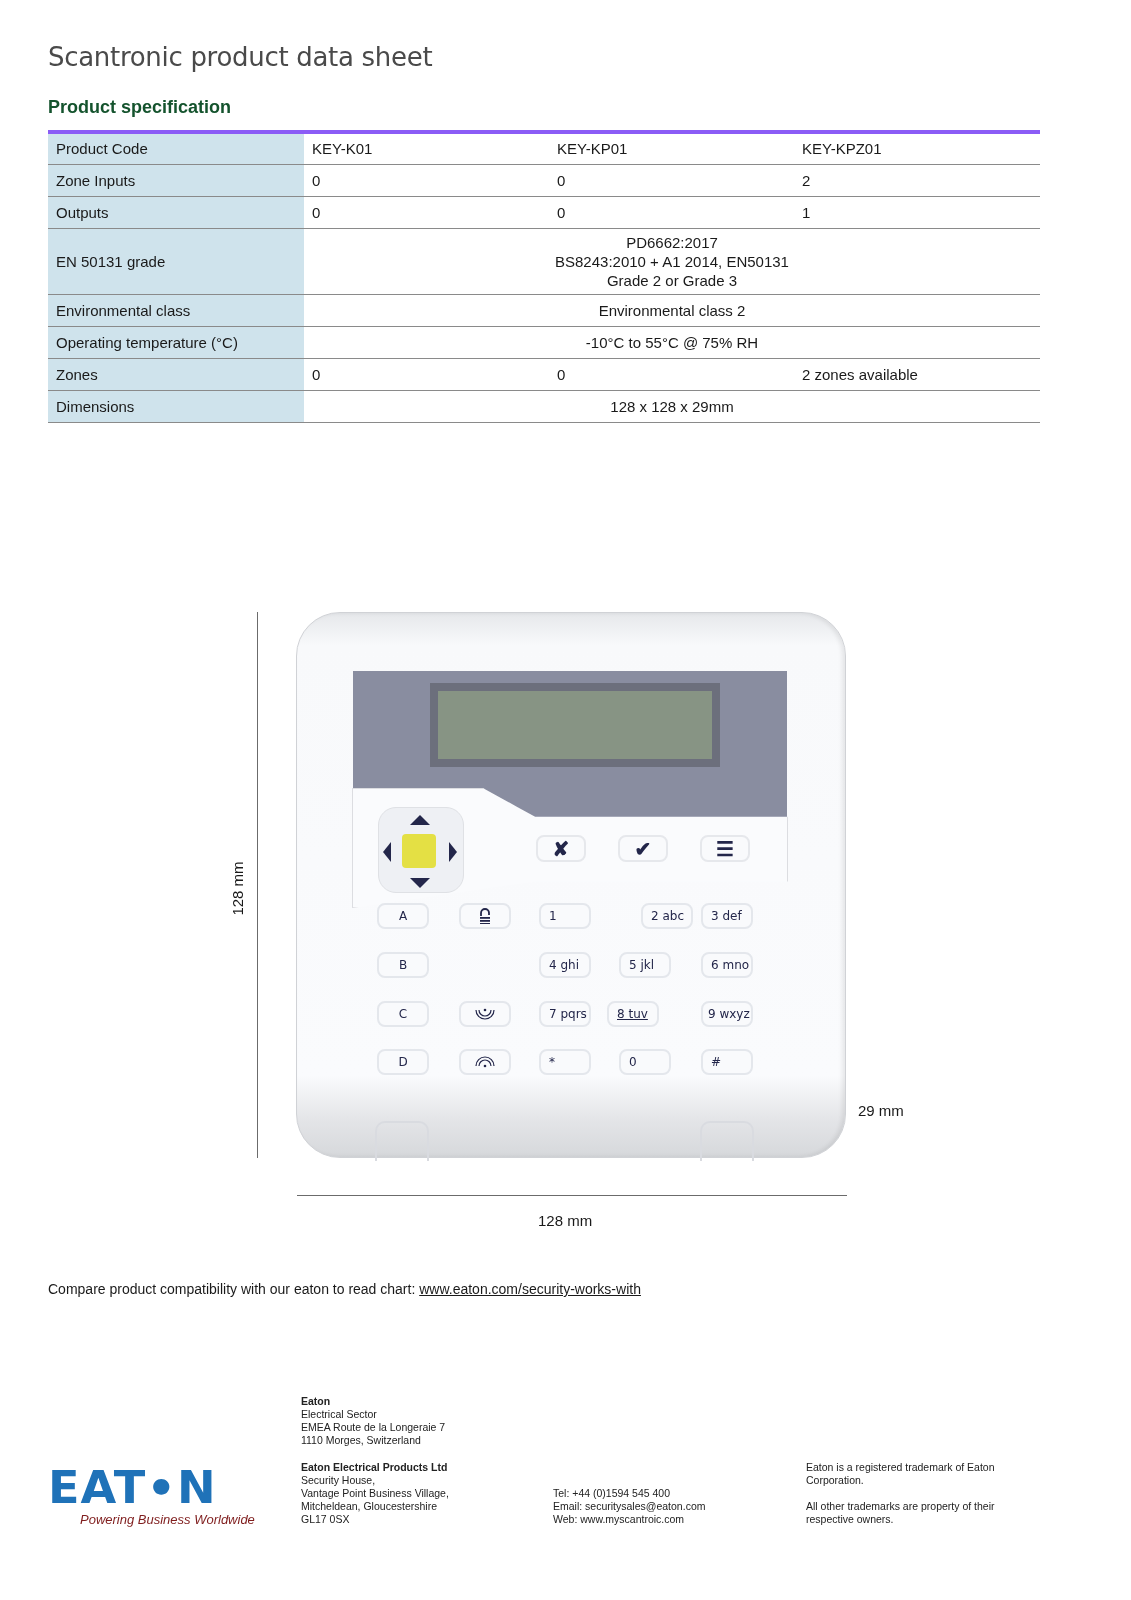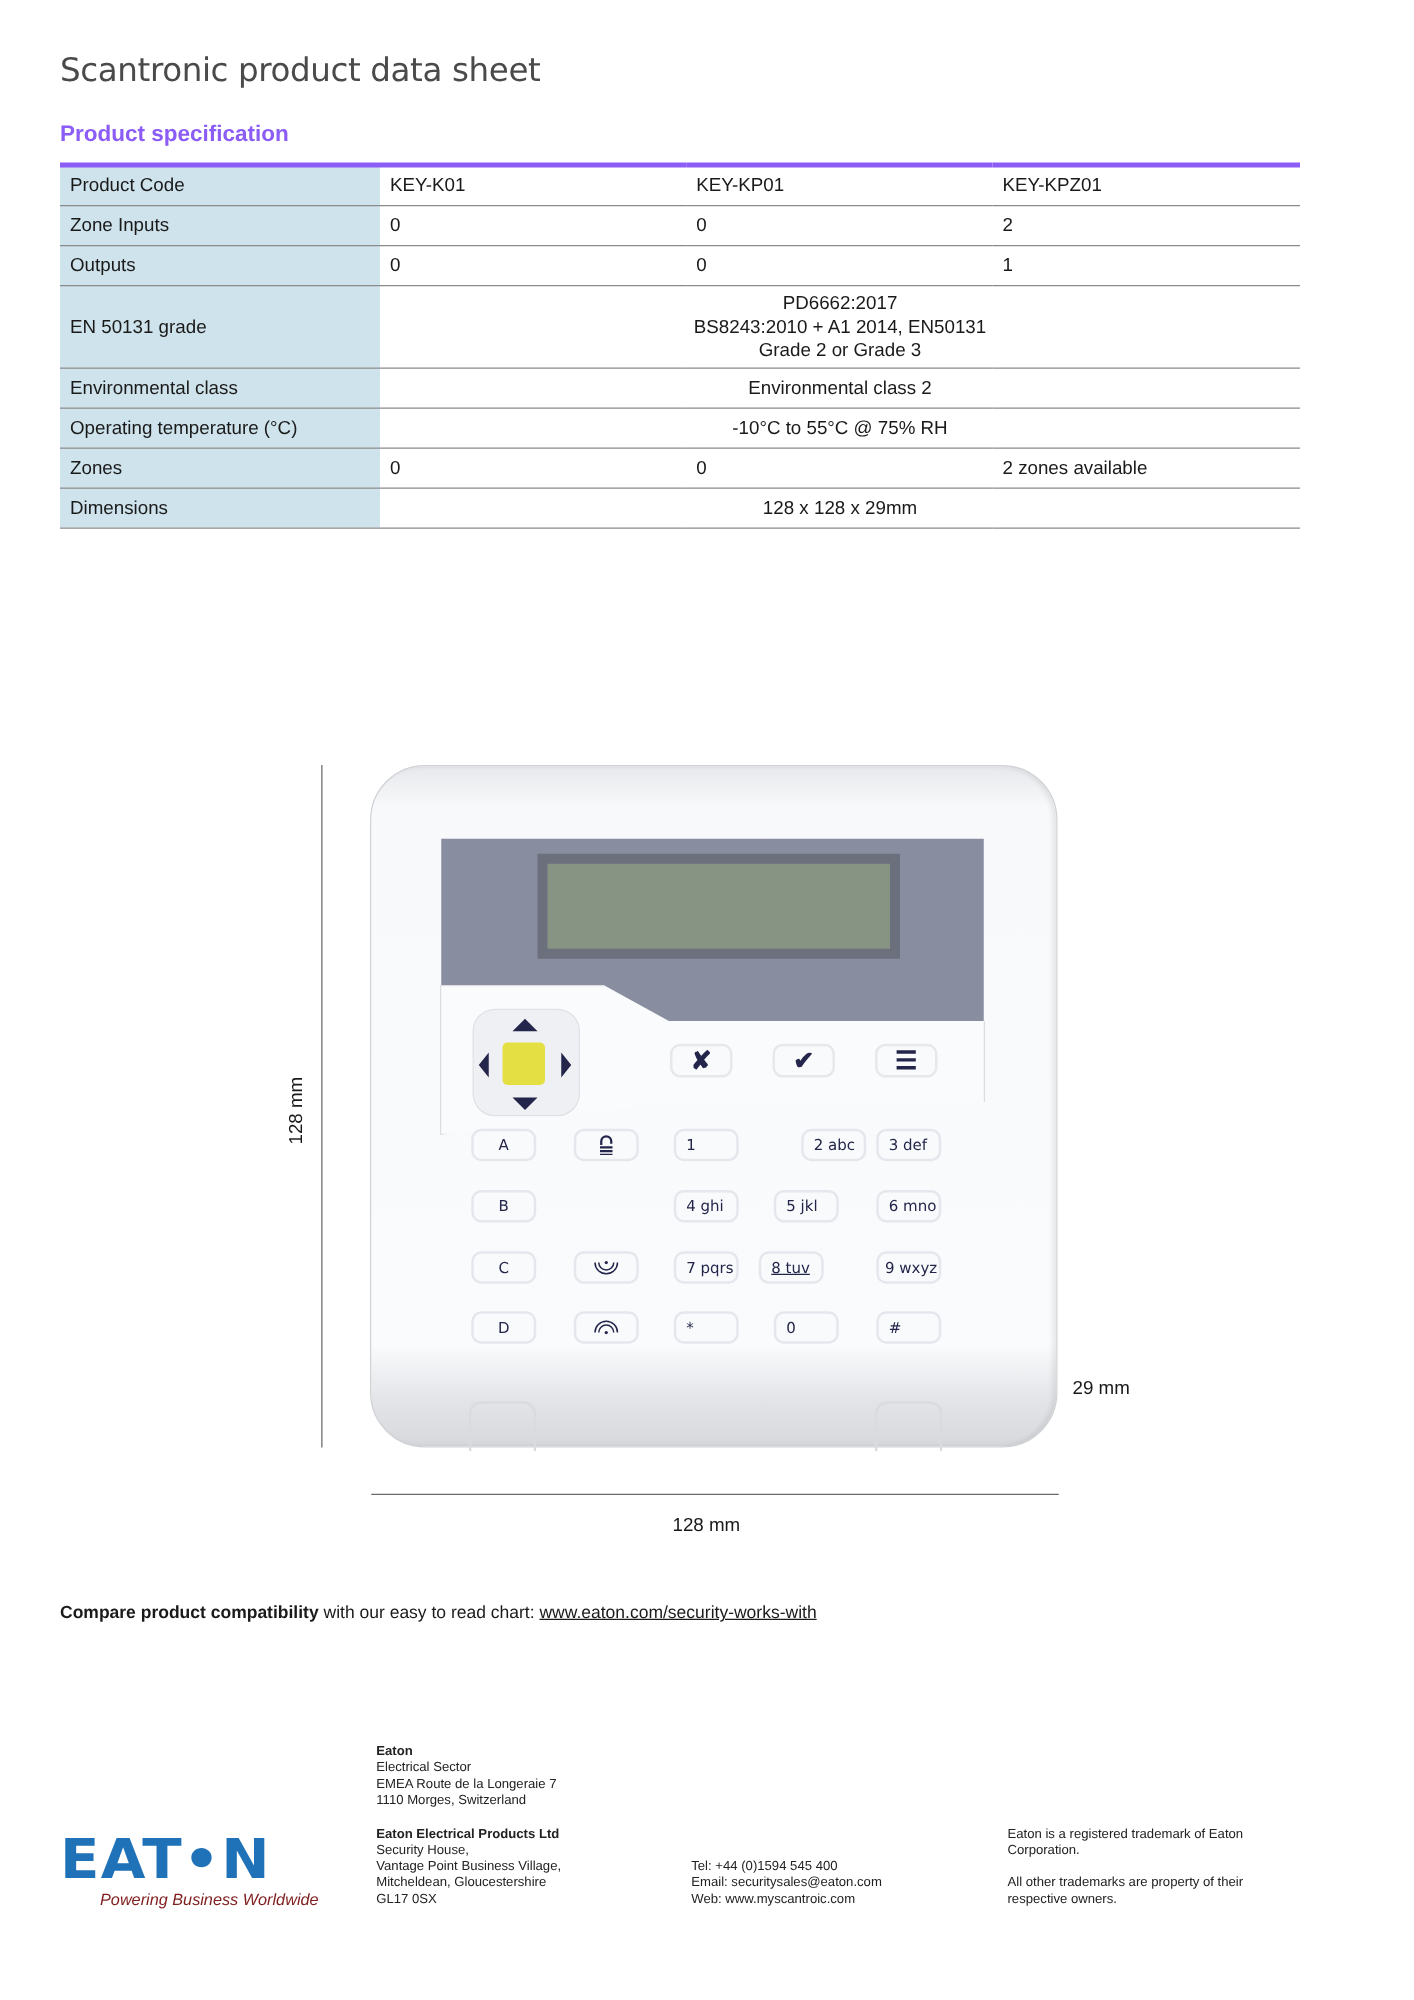--- a/index.html
+++ b/index.html
@@ -1,20 +1,20 @@
 <!DOCTYPE html>
 <html><head>
 <meta charset="utf-8">
 <style>
   * { box-sizing: border-box; margin: 0; padding: 0; }
   html, body { width: 1131px; height: 1600px; background: #ffffff; overflow: hidden; }
   body { position: relative; font-family: "Liberation Sans", sans-serif; color: #1a1a1a; }
 
   .doc-title { position: absolute; left: 48px; top: 42px; font-size: 29px; font-weight: 300; color: #4a4a4a; letter-spacing: -0.3px; font-family: "DejaVu Sans", sans-serif; font-weight: normal; font-size: 26px; }
-  .section-title { position: absolute; left: 48px; top: 97px; font-size: 18px; font-weight: bold; color: #8b5cf6; }
+  .section-title { position: absolute; left: 48px; top: 97px; font-size: 18px; font-weight: bold; color: #14532d; }
 
   .spec-table { position: absolute; left: 48px; top: 130px; width: 992px; border-collapse: collapse; border-top: 4px solid #8b5cf6; font-size: 15px; font-family: "Liberation Sans", sans-serif; }
   .spec-table td { border-bottom: 1px solid #8a8a8a; padding: 0 8px; height: 32px; vertical-align: middle; font-stretch: condensed; }
   .spec-table td.label { background: #cfe3ec; width: 256px; color: #1a1a1a; }
   .spec-table td.val { width: 245px; }
   .spec-table td.span { text-align: center; }
   .spec-table tr.tall td { height: 66px; line-height: 19px; }
   .spec-table tr:first-child td { height: 32px; }
 
   
@@ -40,21 +40,21 @@
   .arrow.right { left: 70px; top: 34px; border-top: 10px solid transparent; border-bottom: 10px solid transparent; border-left: 8px solid #23264a; }
 
   .fn-key { position: absolute; top: 222px; width: 50px; height: 27px; border-radius: 8px; background: #f9fafc; border: 2px solid #e6e8ec; display: flex; align-items: center; justify-content: center; font-size: 20px; font-weight: bold; color: #23264a; }
 
   .key { position: absolute; width: 52px; height: 26px; border-radius: 8px; background: #f9fafc; border: 2px solid #e4e7ec; font-size: 12px; color: #23264a; display: flex; align-items: center; font-family: "DejaVu Sans", sans-serif; }
   .key.center { justify-content: center; }
   .key.leftal { padding-left: 8px; }
   .foot { position: absolute; top: 508px; width: 54px; height: 40px; border-radius: 10px 10px 0 0; border: 2px solid #d9dbe0; border-bottom: none; background: transparent; }
 
   .compat { position: absolute; left: 48px; top: 1281px; font-size: 14px; color: #1a1a1a; }
-  .compat b { font-weight: bold; }
+  .compat b { font-weight: normal; }
   .compat a { color: #1a1a1a; text-decoration: underline; }
 
   .footer-col { position: absolute; font-size: 10.5px; line-height: 13px; color: #222; }
   .footer-col b { font-weight: bold; display: block; }
   .logo { position: absolute; left: 48px; top: 1462px; font-size: 44px; font-weight: 900; color: #1f72b8; letter-spacing: 1px; font-family: "DejaVu Sans", sans-serif; transform: scaleX(1.05); transform-origin: left; }
   .tagline { position: absolute; left: 80px; top: 1512px; font-size: 13px; font-style: italic; color: #7f1d1d; }
 </style>
 </head>
 <body>
 
@@ -180,21 +180,21 @@
   <div class="key leftal" style="left:404px; top:388px; padding-left:5px;">9 wxyz</div>
   <div class="key leftal" style="left:242px; top:436px;">*</div>
   <div class="key leftal" style="left:322px; top:436px;">0</div>
   <div class="key leftal" style="left:404px; top:436px;">#</div>
 
   <div class="foot" style="left:78px;"></div>
   <div class="foot" style="left:403px;"></div>
 </div>
 
 <div class="compat">
-  <b>Compare product compatibility</b><span> with our easy to read chart: </span><a>www.eaton.com/security-works-with</a>
+  <b>Compare product compatibility</b><span> with our eaton to read chart: </span><a>www.eaton.com/security-works-with</a>
 </div>
 
 <div class="logo">EAT•N</div>
 <div class="tagline">Powering Business Worldwide</div>
 
 <div class="footer-col" style="left:301px; top:1395px;">
   <b>Eaton</b>
   <div>Electrical Sector</div>
   <div>EMEA  Route de la Longeraie 7</div>
   <div>1110 Morges, Switzerland</div>

